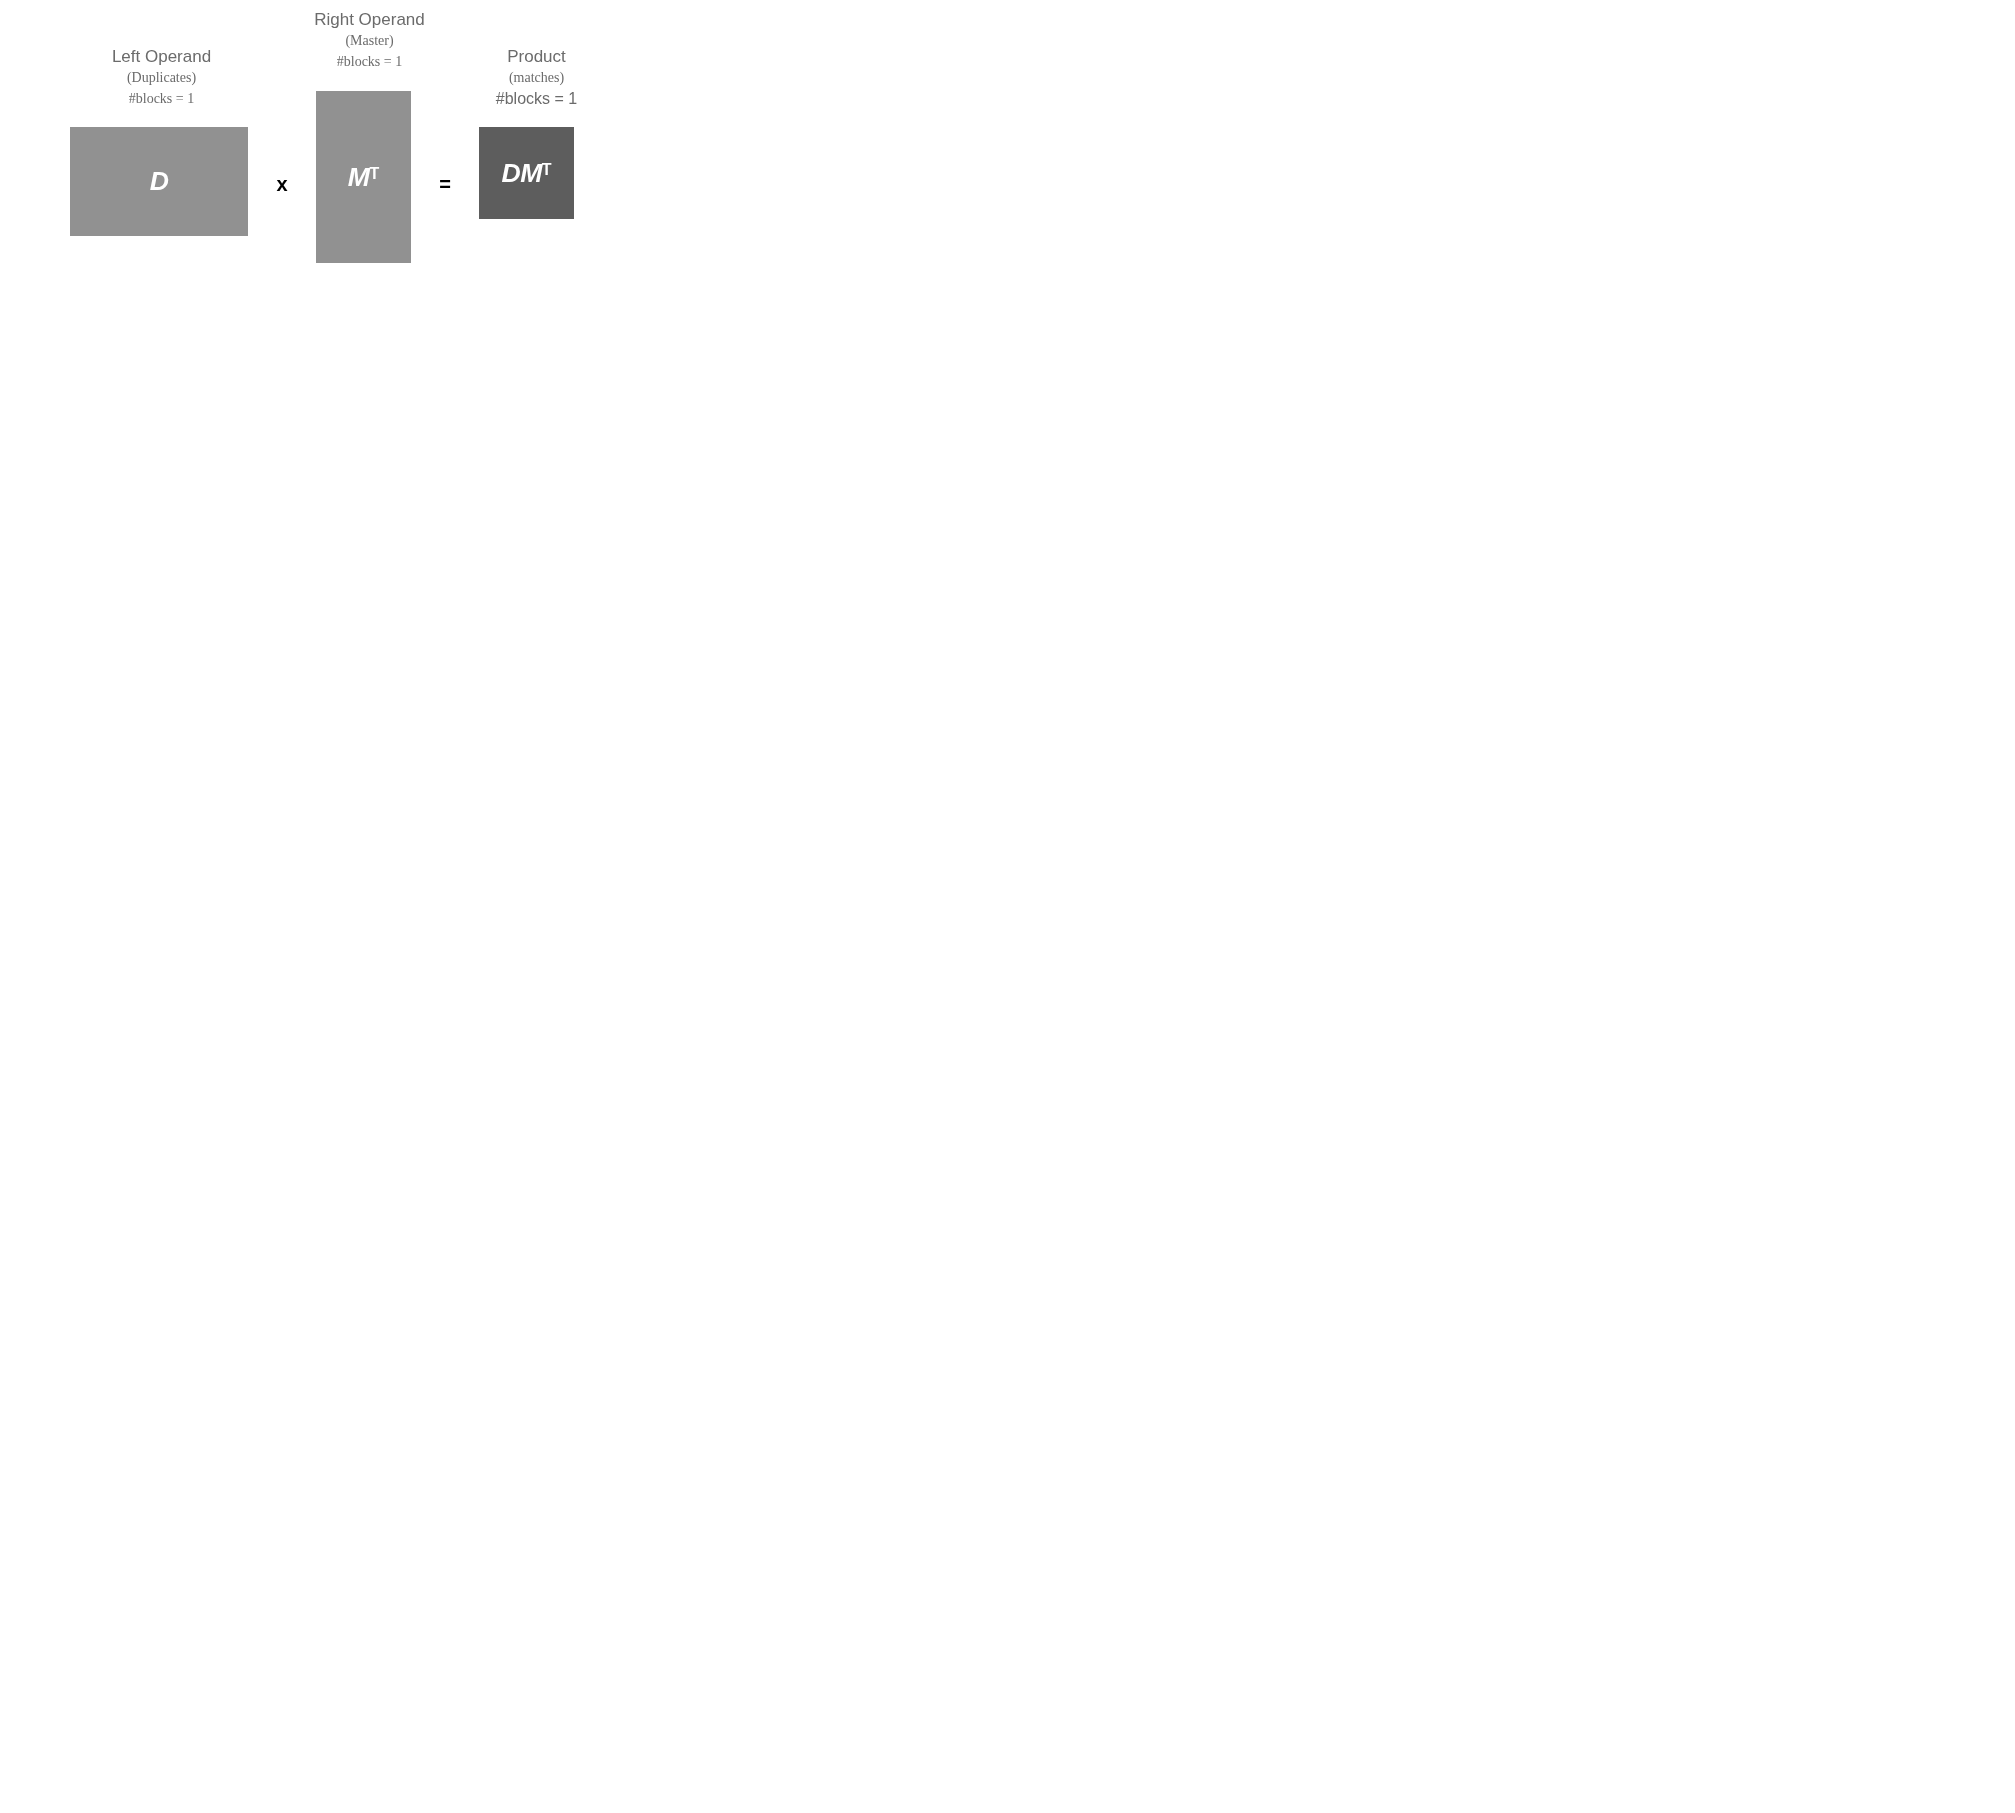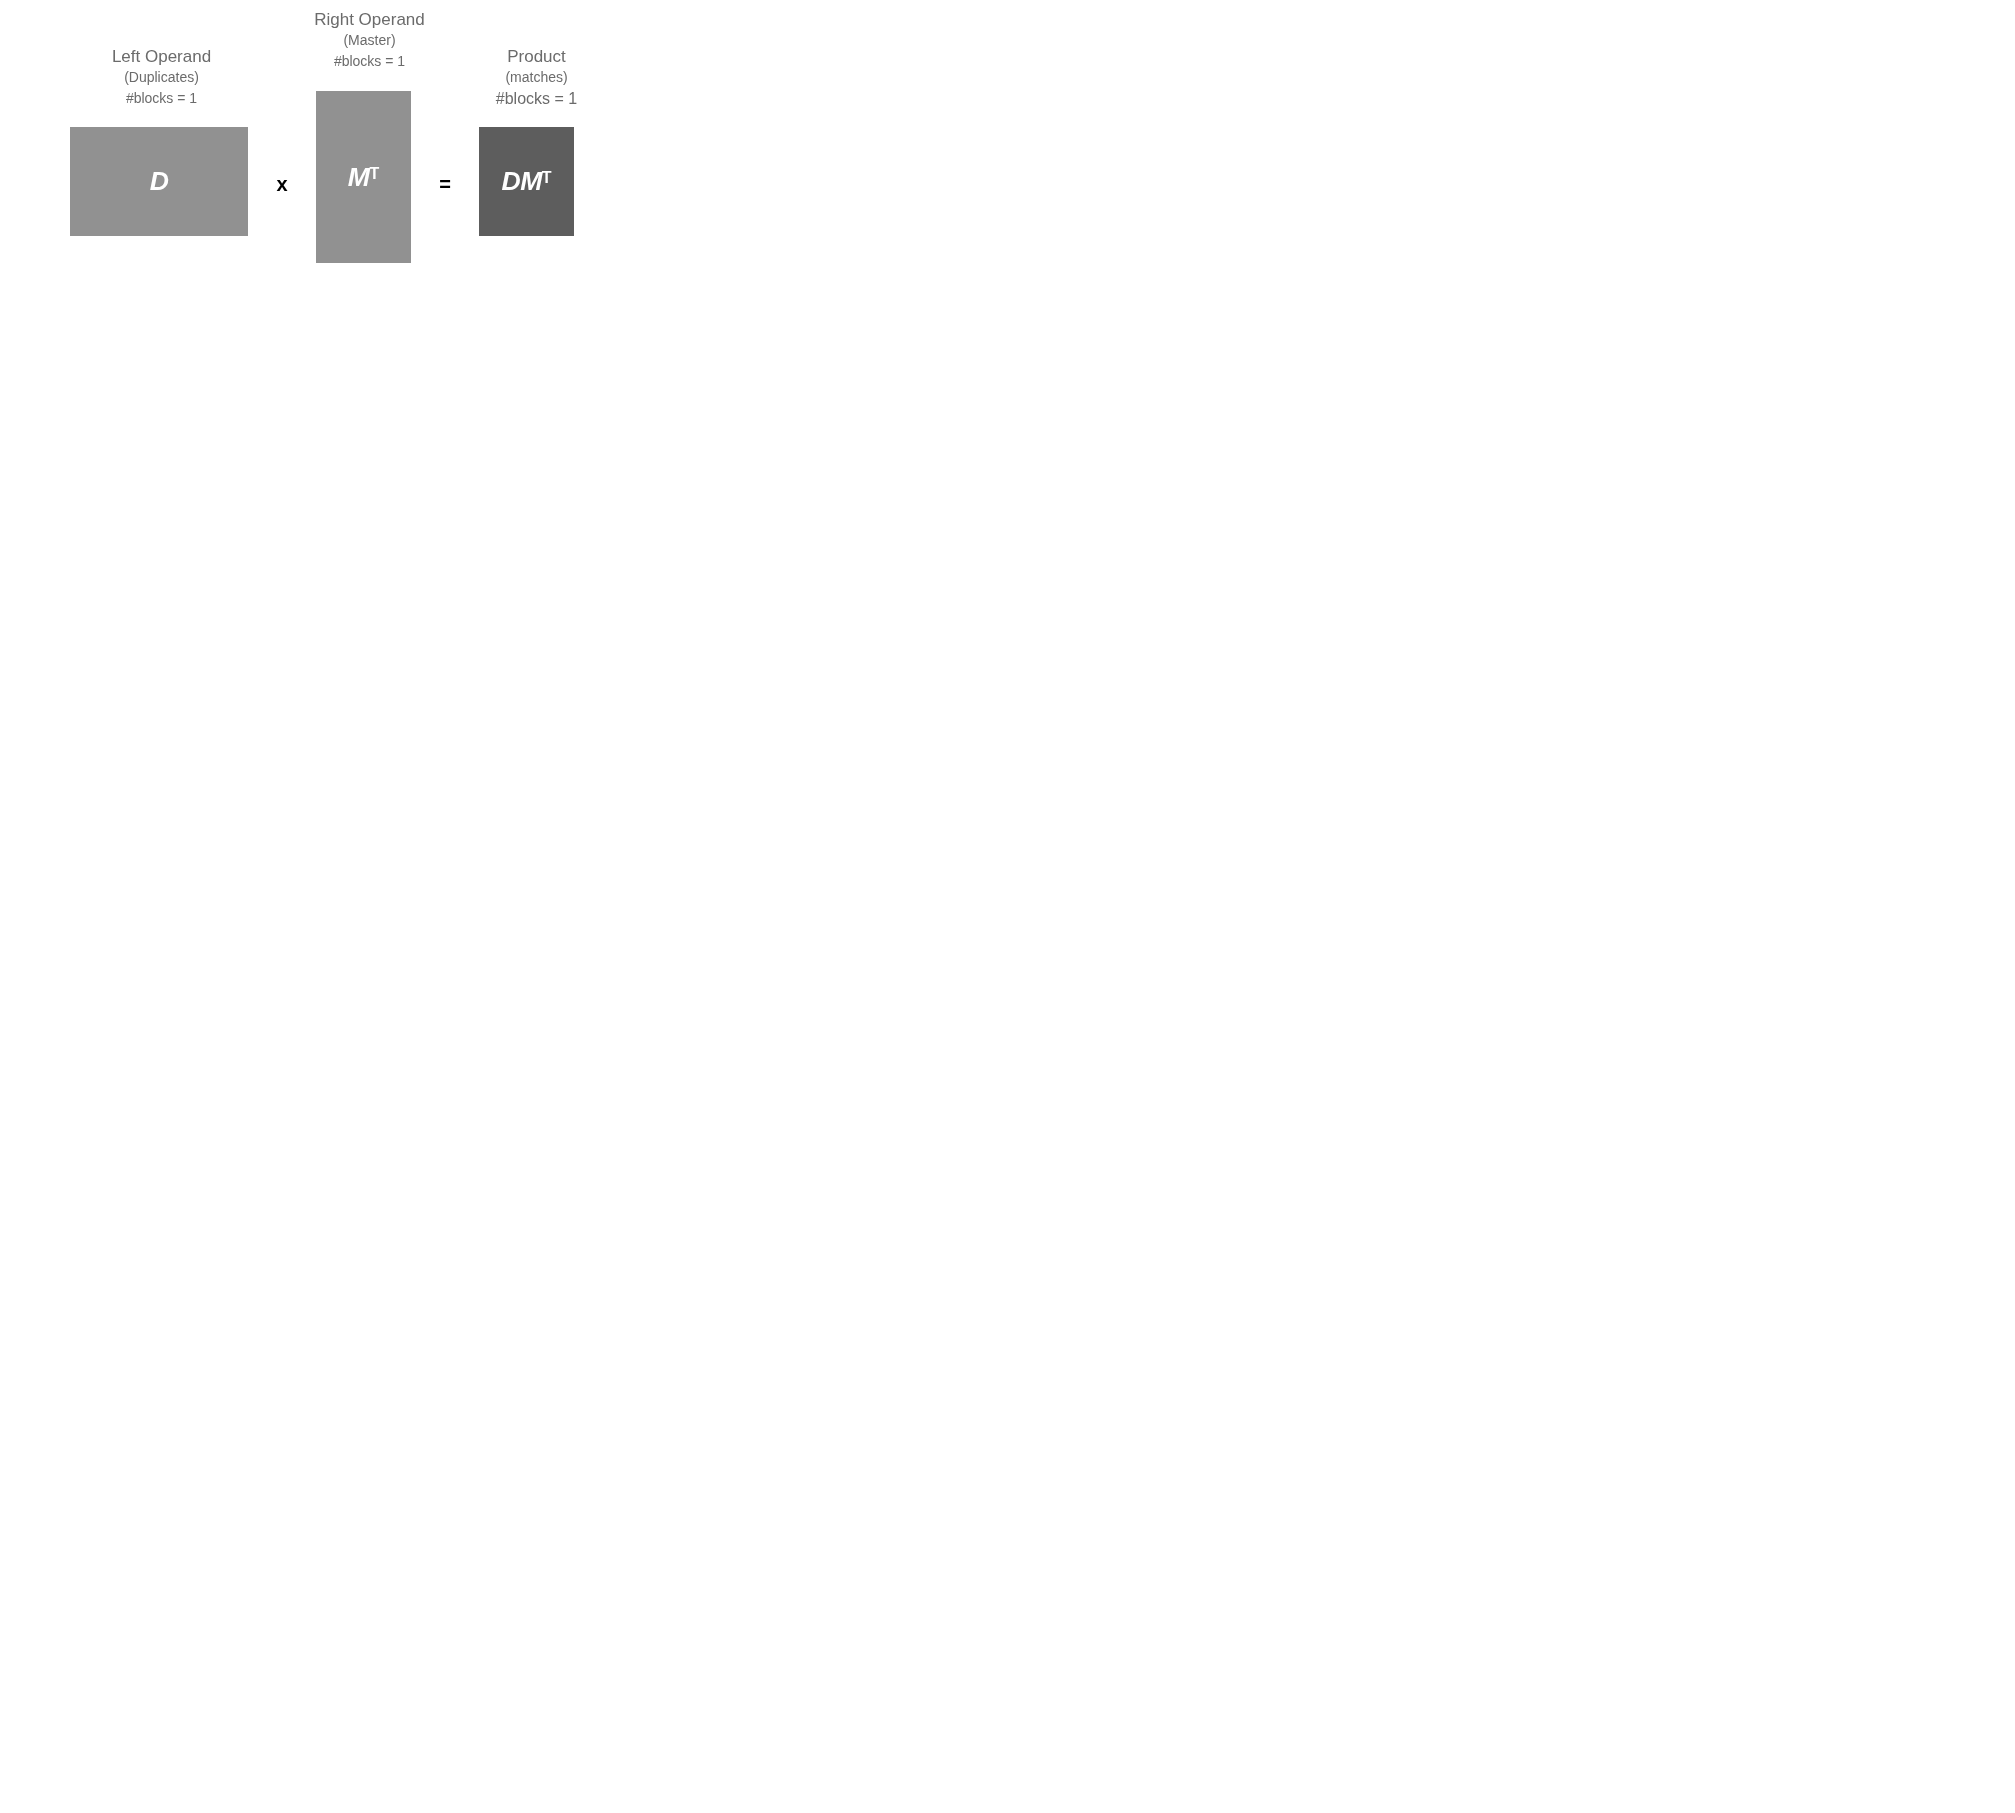--- a/index.html
+++ b/index.html
@@ -12,36 +12,36 @@
     font-family: "Liberation Sans", sans-serif;
   }
   .header {
     position: absolute;
     width: 161px;
     text-align: center;
     color: #6b6b6b;
   }
   .header .line { line-height: 21px; white-space: pre; }
   .sans-title { font-size: 17px; font-family: "Liberation Sans", sans-serif; }
-  .mono-line  { font-size: 14px; font-family: Liberation Sans, sans-serif; }
+  .mono-line  { font-size: 14px; font-family: Liberation Serif, serif; }
   .sans-line  { font-size: 16px; font-family: "Liberation Sans", sans-serif; }
 
   .header-left   { left: 81px;  top: 46px; }
   .header-middle { left: 289px;  top: 8.9px; text-align: center;  }
   .header-right  { left: 456px; top: 46px; }
 
   .box {
     position: absolute;
     display: flex;
     align-items: center;
     justify-content: center;
   }
   .box-left   { left: 70px;  top: 127px; width: 178px; height: 109px; }
   .box-middle { left: 316px;  top: 91px; width: 95px; height: 172px; }
-  .box-right  { left: 479px; top: 127px; width: 95px; height: 109px; }
+  .box-right  { left: 479px; top: 127px; width: 95px; height: 92px; }
 
   .matrix-label {
     color: #ffffff;
     font-size: 26.6px;
     font-weight: 700;
     font-style: italic;
     letter-spacing: -0.02em;
     line-height: 1;
     white-space: nowrap;
   }

